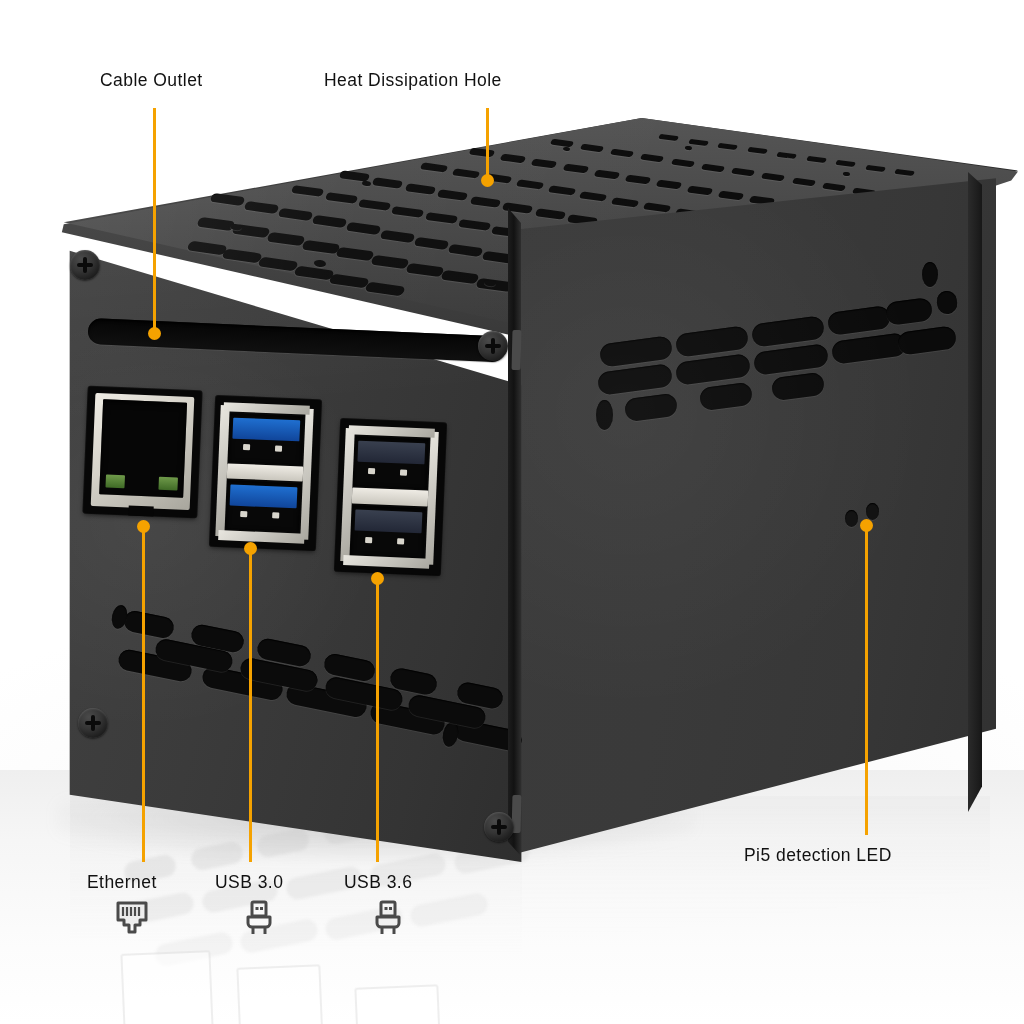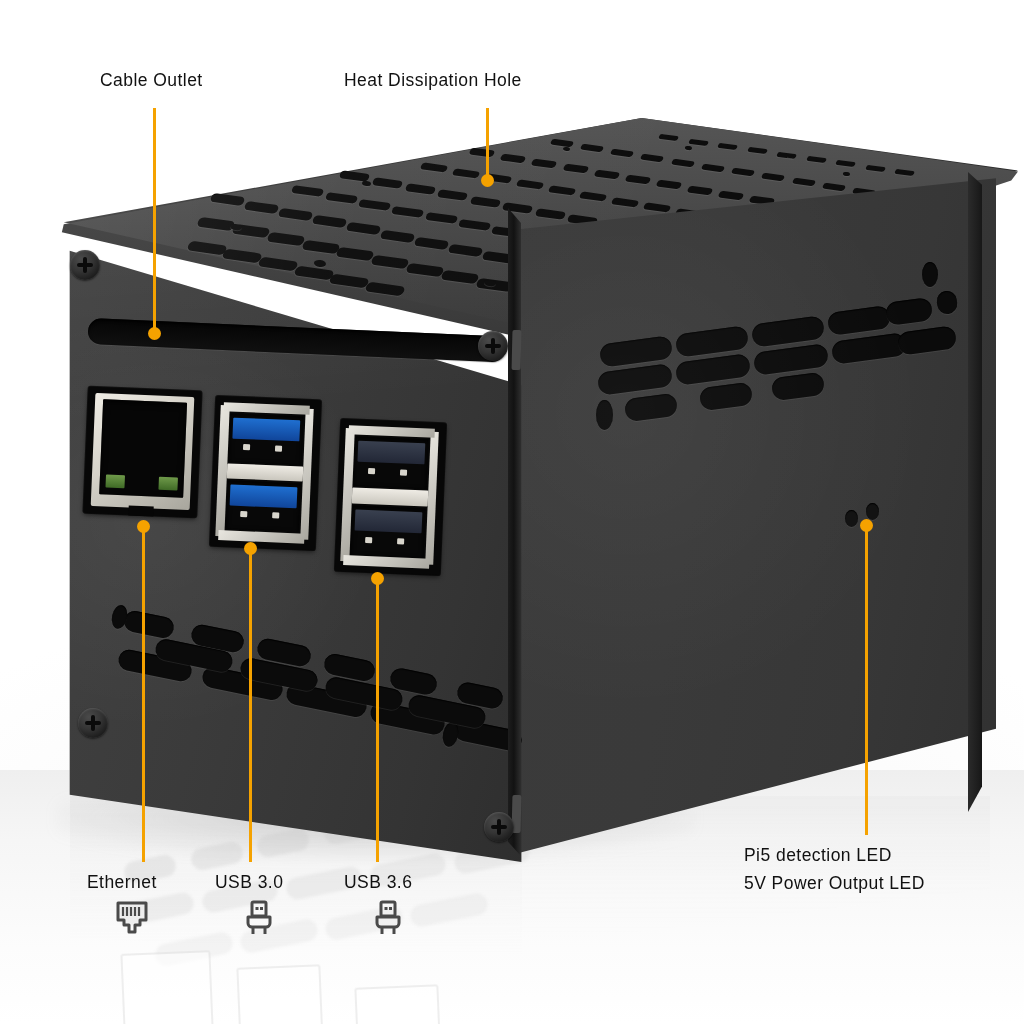--- a/index.html
+++ b/index.html
@@ -392,21 +392,21 @@
   </div>
 
   <div id="callouts"></div>
 
   <div class="callout-line" style="left:153px;top:108px;height:226px;"></div>
   <div class="callout-dot" style="left:154px;top:333px;"></div>
   <div class="label" style="left:100px;top:70px;">Cable Outlet</div>
 
   <div class="callout-line" style="left:486px;top:108px;height:74px;"></div>
   <div class="callout-dot" style="left:487px;top:180px;"></div>
-  <div class="label" style="left:344px;top:70px;">Heat Dissipation Hole</div>
+  <div class="label" style="left:324px;top:70px;">Heat Dissipation Hole</div>
 
   <div class="callout-line" style="left:142px;top:526px;height:336px;"></div>
   <div class="callout-dot" style="left:143px;top:526px;"></div>
   <div class="label" style="left:87px;top:872px;">Ethernet</div>
   <svg class="icon" style="left:112px;top:899px;" width="40" height="38" viewBox="0 0 40 38">
     <path d="M6 4 h28 v17 h-6 v5 h-5 v7 h-6 v-7 h-5 v-5 h-6 z" fill="none" stroke="#4a4a4a" stroke-width="3" stroke-linejoin="round"></path>
     <g stroke="#4a4a4a" stroke-width="2.2">
       <line x1="11" y1="8" x2="11" y2="17"></line>
       <line x1="15" y1="8" x2="15" y2="17"></line>
       <line x1="19" y1="8" x2="19" y2="17"></line>
@@ -435,15 +435,14 @@
     <rect x="14.5" y="8" width="3" height="3" fill="#4a4a4a"></rect>
     <rect x="19" y="8" width="3" height="3" fill="#4a4a4a"></rect>
     <path d="M7 18 h22 v6 a4 4 0 0 1 -4 4 h-14 a4 4 0 0 1 -4 -4 z" fill="none" stroke="#4a4a4a" stroke-width="3" stroke-linejoin="round"></path>
     <line x1="12" y1="28" x2="12" y2="35" stroke="#4a4a4a" stroke-width="3"></line>
     <line x1="24" y1="28" x2="24" y2="35" stroke="#4a4a4a" stroke-width="3"></line>
   </svg>
 
   <div class="callout-line" style="left:865px;top:525px;height:310px;"></div>
   <div class="callout-dot" style="left:866px;top:525px;"></div>
   <div class="label multi" style="left:744px;top:842px;">Pi5 detection LED</div>
-  <div class="label multi" style="left:744px;top:870px;">5V Power Output LED</div>
 
 </div>
 
 </body></html>

